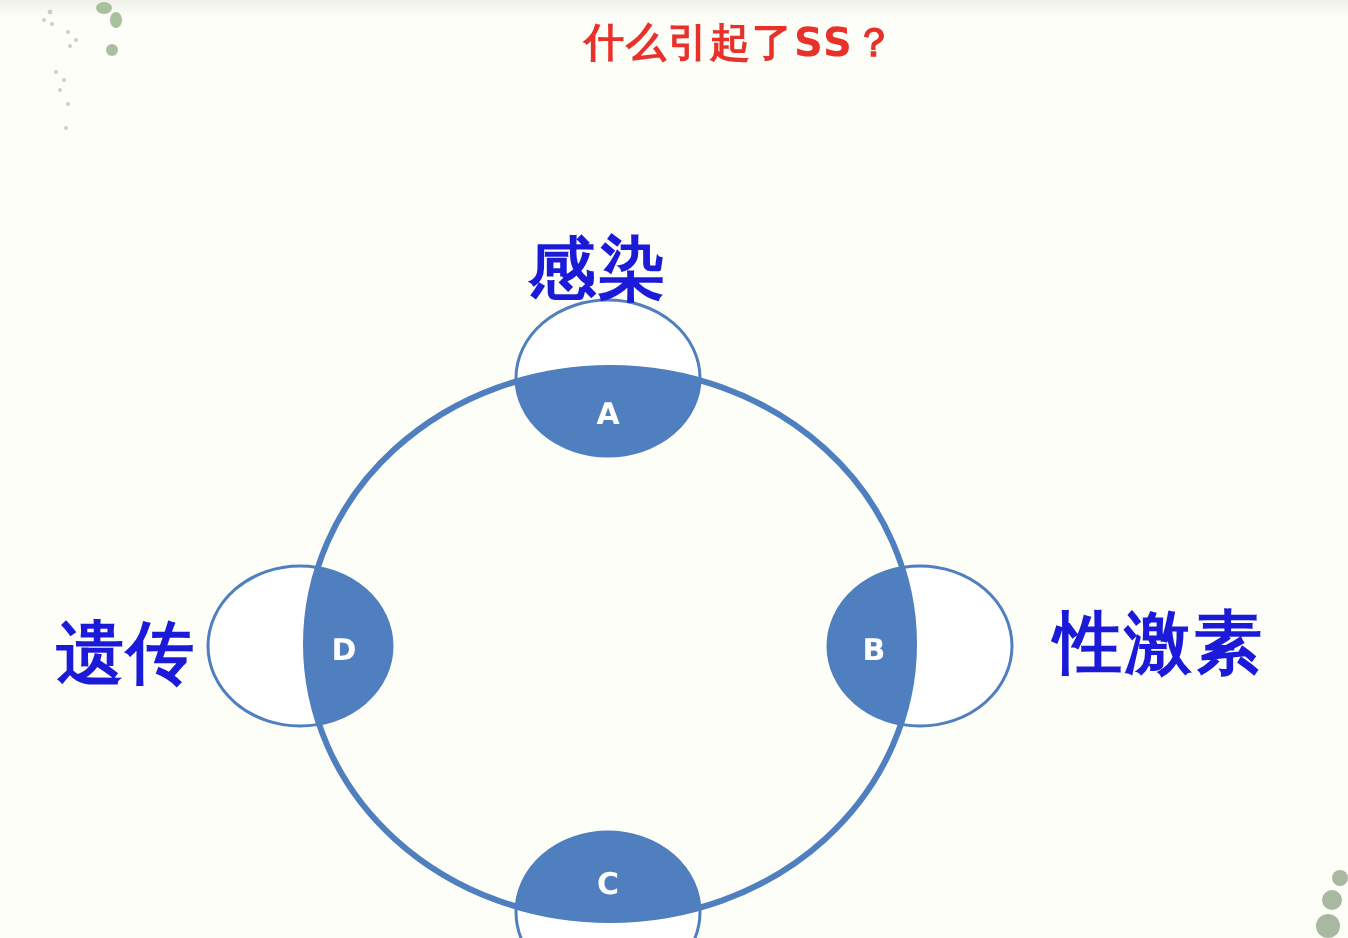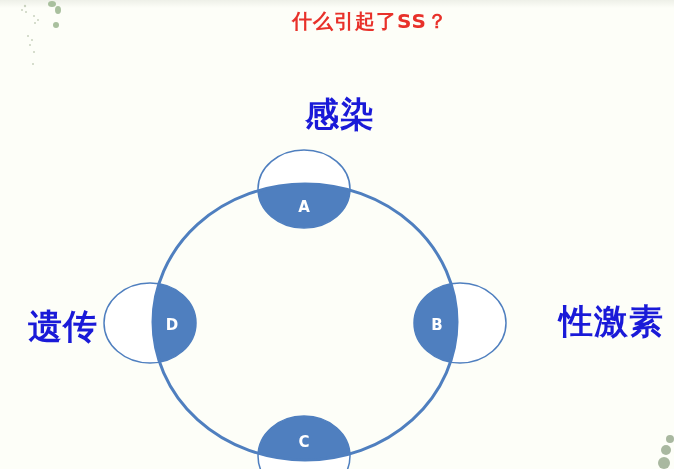--- a/index.html
+++ b/index.html
@@ -17,22 +17,22 @@
       position: absolute; left: 0; top: 8px; width: 654px;
       text-align: center;
       color: #e8312a; font-weight: bold; font-size: 20px;
       letter-spacing: 1px;
       padding-left: 43px;
     }
     .label {
       position: absolute; color: #1a1ad8; font-weight: bold;
       font-size: 34px; white-space: nowrap; letter-spacing: 1px;
     }
-    .label-top { left: 264px; top: 92px; margin-left: 41px; }
-    .label-right { left: 527px; top: 299px; margin-left: 32px; }
+    .label-top { left: 264px; top: 112px; }
+    .label-right { left: 527px; top: 299px; }
     .label-left { left: 28px; top: 304px; }
     svg.diagram { position: absolute; left: 0; top: 0; }
     .node-text {
       font-family: "DejaVu Sans", sans-serif; font-weight: bold;
       font-size: 15px; fill: #ffffff;
     }
     .deco { position: absolute; }
   </style>
 </head>
 <body>

